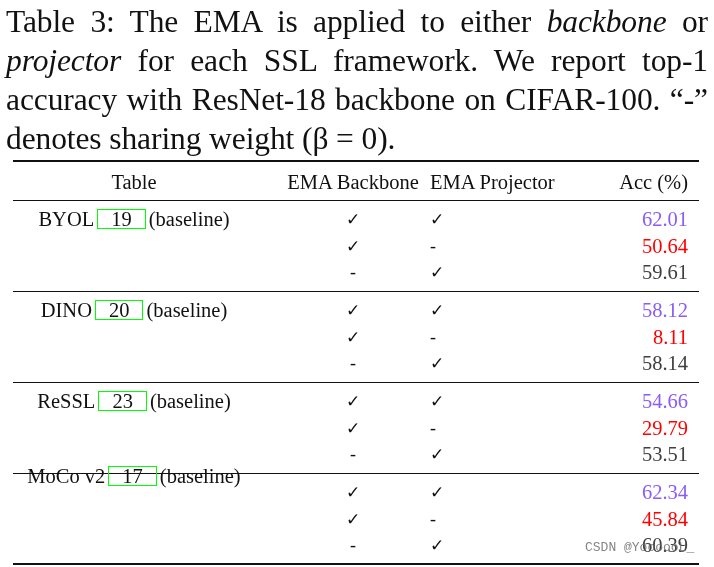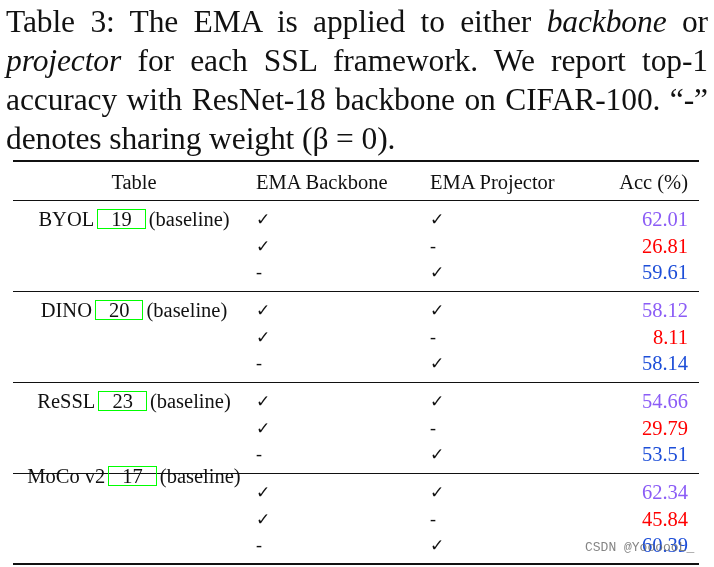--- a/index.html
+++ b/index.html
@@ -12,29 +12,29 @@
     font-size: 31.5px; line-height: 39px; letter-spacing: -0.1px;
     text-align: justify;
   }
   .caption i { font-style: italic; }
   .rule-thick { position: absolute; left: 13px; width: 686px; height: 2px; background: #111; }
   .rule-thin { position: absolute; left: 13px; width: 686px; height: 1px; background: #111; }
   .cell {
     position: absolute; font-size: 20.5px; line-height: 24px; white-space: nowrap;
   }
   .c-method { left: 0; width: 268px; text-align: center; }
-  .c-bb { left: 256px; width: 160px; }
+  .c-bb { left: 273px; width: 160px; text-align: center; }
   .c-pj { left: 430px; width: 170px; text-align: left; }
   .c-acc { left: 592px; width: 96px; text-align: right; }
   .cite {
     display: inline-block; border: 1.5px solid #00ff00; line-height: 18px;
     padding: 0 13px; margin: 0 3px;
   }
   .red { color: #ff0000; }
-  .blue { color: #1d4ed8; }
+  .blue { color: #404040; }
   .black { color: #8b5cf6; }
   .check { font-family: "DejaVu Sans", sans-serif; font-size: 17px; }
   .dash { font-size: 18px; }
   .watermark {
     position: absolute; left: 585px; top: 540px;
     font-family: Liberation Mono, monospace;
     font-size: 13px; color: rgba(110,110,110,0.85); white-space: nowrap;
   }
 </style>
 </head>
@@ -49,21 +49,21 @@
   <div class="cell c-pj" style="top:170px">EMA Projector</div>
   <div class="cell c-acc" style="top:170px">Acc (%)</div>
   <div class="rule-thin" style="top:200px"></div>
   <div id="body">
       <div class="cell c-method" style="top: 207px;"><span>BYOL</span><span class="cite">19</span><span>(baseline)</span></div>
       <div class="cell c-bb check" style="top: 207px;">✓</div>
       <div class="cell c-pj check" style="top: 207px;">✓</div>
       <div class="cell c-acc black" style="top: 207px;">62.01</div>
       <div class="cell c-bb check" style="top: 233.5px;">✓</div>
       <div class="cell c-pj dash" style="top: 233.5px;">-</div>
-      <div class="cell c-acc red" style="top: 233.5px;">26.81</div>
+      <div class="cell c-acc red" style="top: 233.5px;">50.64</div>
       <div class="cell c-bb dash" style="top: 260px;">-</div>
       <div class="cell c-pj check" style="top: 260px;">✓</div>
       <div class="cell c-acc blue" style="top: 260px;">59.61</div>
       <div class="rule-thin" style="top: 291px;"></div>
       <div class="cell c-method" style="top: 298px;"><span>DINO</span><span class="cite">20</span><span>(baseline)</span></div>
       <div class="cell c-bb check" style="top: 298px;">✓</div>
       <div class="cell c-pj check" style="top: 298px;">✓</div>
       <div class="cell c-acc black" style="top: 298px;">58.12</div>
       <div class="cell c-bb check" style="top: 324.5px;">✓</div>
       <div class="cell c-pj dash" style="top: 324.5px;">-</div>

